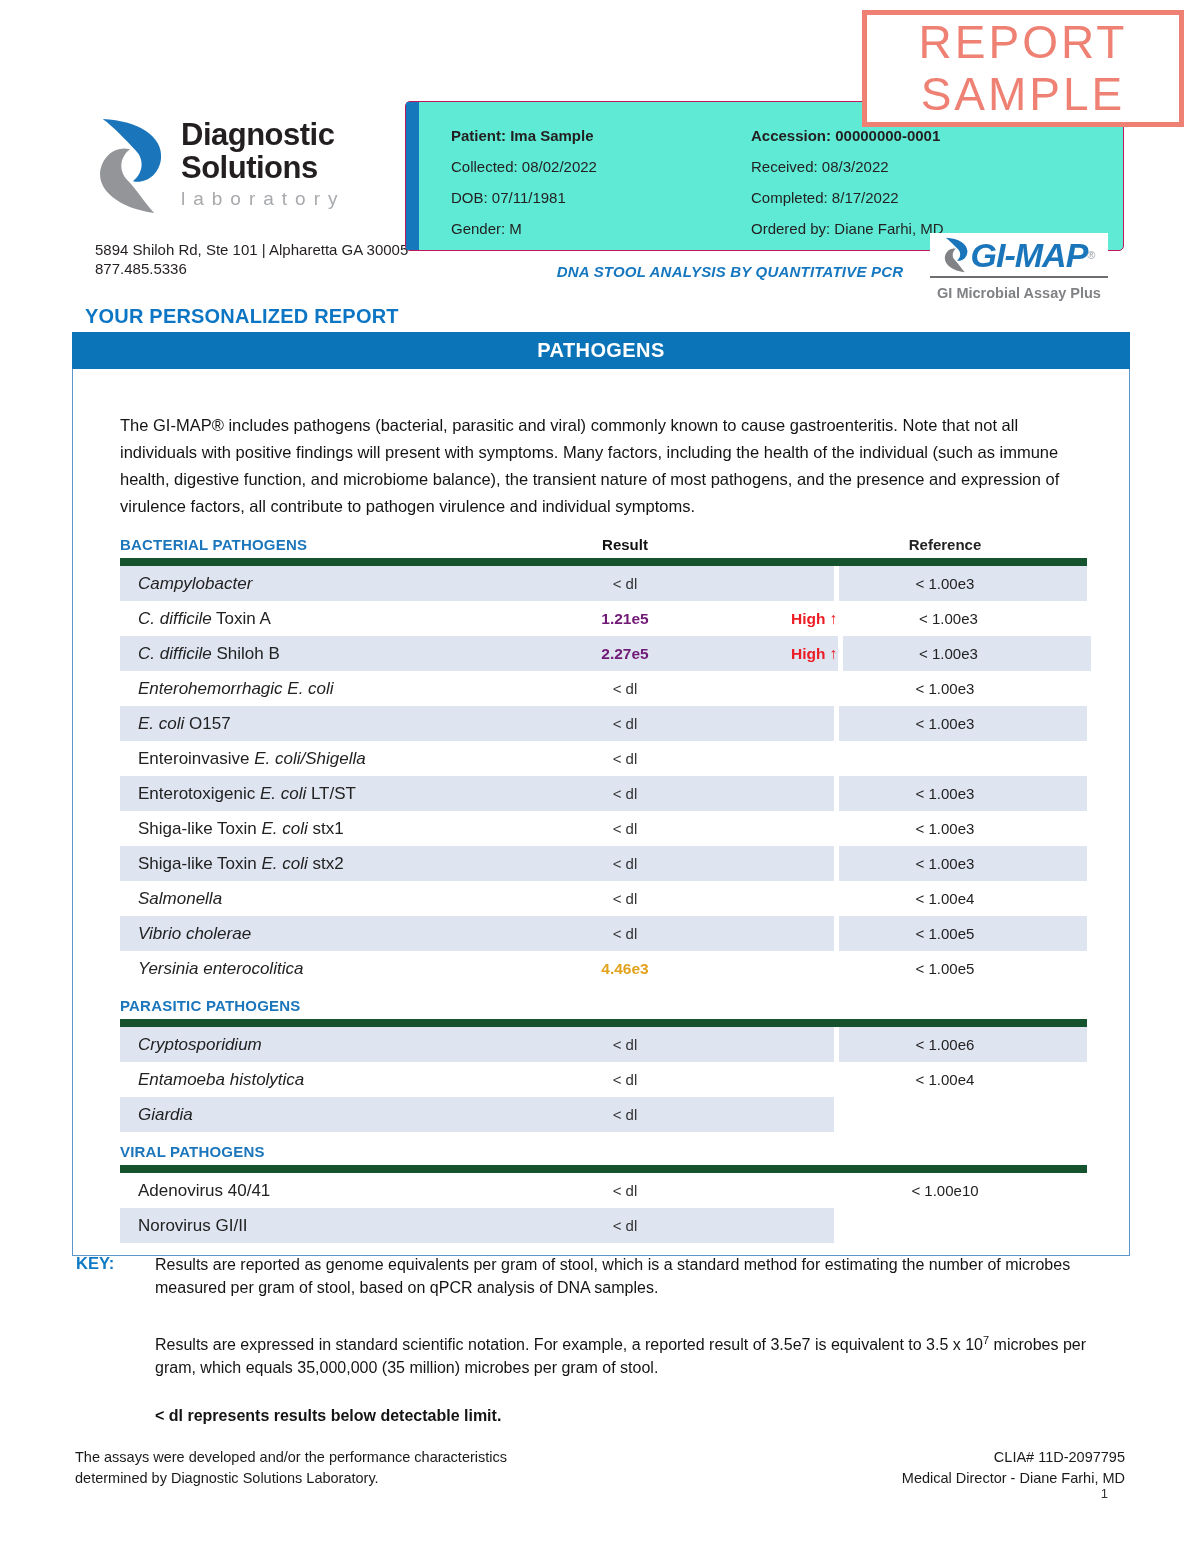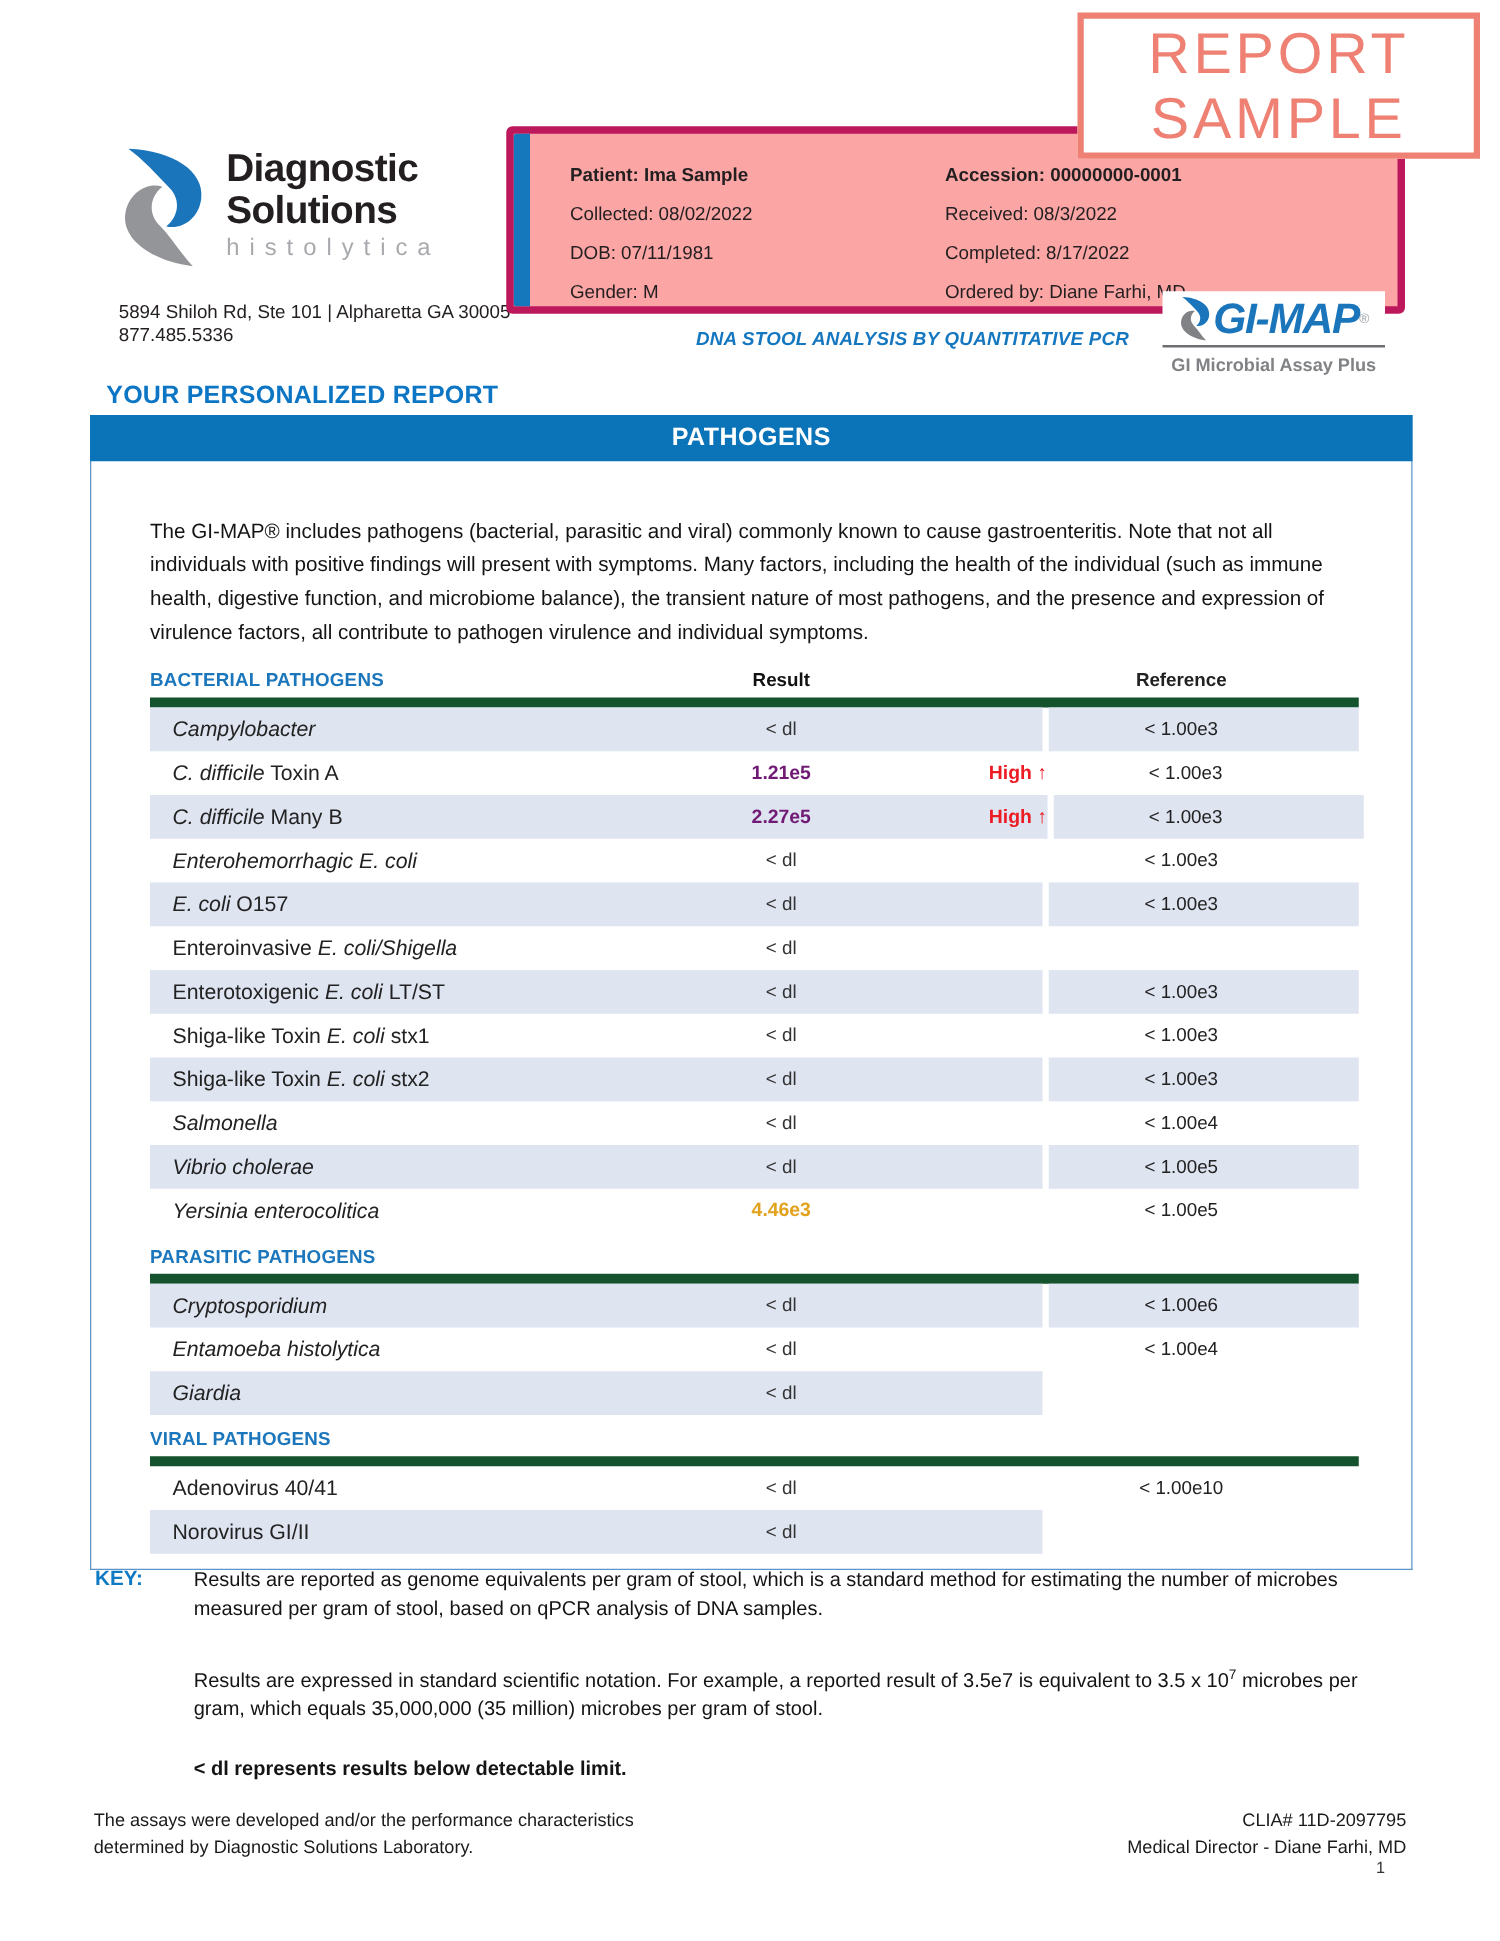--- a/index.html
+++ b/index.html
@@ -16,21 +16,21 @@
   }
   
   .logo-block{position:absolute;left:95px;top:116px;display:flex;}
   .logo-mark{width:76px;height:100px;}
   .logo-text{margin-left:10px;margin-top:2px;}
   .logo-l1{font-size:31px;font-weight:bold;letter-spacing:-0.5px;line-height:33px;color:#231f20;}
   .logo-l3{font-size:19px;color:#a7a9ac;letter-spacing:8px;margin-top:4px;}
   .lab-address{position:absolute;left:95px;top:240px;font-size:15px;line-height:19px;color:#231f20;}
   
   .pbox{position:absolute;left:405px;top:101px;width:719px;height:150px;
-    border:6px solid #be185d;border-radius:5px;background:#fca5a5;box-sizing:border-box;}
+    border:1px solid #be185d;border-radius:5px;background:#5eead4;box-sizing:border-box;}
   .pbox-bar{position:absolute;left:0;top:0;bottom:0;width:13px;background:#1577bc;border-radius:2px 0 0 2px;}
   .pcol{position:absolute;top:26px;font-size:15px;}
   .pcol-left{left:45px;}
   .pcol-right{left:345px;}
   .pline{margin-bottom:16px;line-height:15px;}
   .pline.bold{font-weight:bold;}
   
   .subtitle{position:absolute;left:480px;top:263px;width:500px;text-align:center;
     color:#1577c0;font-style:italic;font-weight:bold;font-size:15px;letter-spacing:0.2px;}
   .gimap{position:absolute;left:930px;top:233px;width:178px;background:#fff;z-index:3;text-align:center;padding:2px 0 0 0;}
@@ -87,21 +87,21 @@
 </div>
 
 <div class="logo-block">
   <svg class="logo-mark" viewBox="0 0 100 132" aria-hidden="true">
     <path d="M10,4 C58,6 90,28 87,56 C85,77 67,90 50,86 C63,76 66,58 53,45 C41,32 24,14 10,4 Z" fill="#1b75bb"></path>
     <path d="M78,128 C32,122 2,98 7,71 C11,51 29,39 46,44 C33,54 30,72 43,85 C55,97 65,114 78,128 Z" fill="#939598"></path>
   </svg>
   <div class="logo-text">
     <div class="logo-l1">Diagnostic</div>
     <div class="logo-l1">Solutions</div>
-    <div class="logo-l3">histolytica</div>
+    <div class="logo-l3">laboratory</div>
   </div>
 </div>
 <div class="lab-address">
   <div>5894 Shiloh Rd, Ste 101 | Alpharetta GA 30005</div>
   <div>877.485.5336</div>
 </div>
 
 <div class="pbox">
   <div class="pbox-bar"></div>
   <div class="pcol pcol-left">
@@ -158,21 +158,21 @@
         <div class="t-row row-grid">
           <div class="cell-a">
             <span class="name"><i>C. difficile</i><span> Toxin A</span></span>
             <span class="result res-high">1.21e5</span>
             <span class="flag">High ↑</span>
           </div>
           <div class="ref-cell">&lt; 1.00e3</div>
         </div>
         <div class="t-row row-grid shaded">
           <div class="cell-a">
-            <span class="name"><i>C. difficile</i><span> Many B</span></span>
+            <span class="name"><i>C. difficile</i><span> Shiloh B</span></span>
             <span class="result res-high">2.27e5</span>
             <span class="flag">High ↑</span>
           </div>
           <div class="ref-cell">&lt; 1.00e3</div>
         </div>
         <div class="t-row row-grid">
           <div class="cell-a">
             <span class="name"><i>Enterohemorrhagic E. coli</i></span>
             <span class="result">&lt; dl</span>
             <span class="flag"></span>

